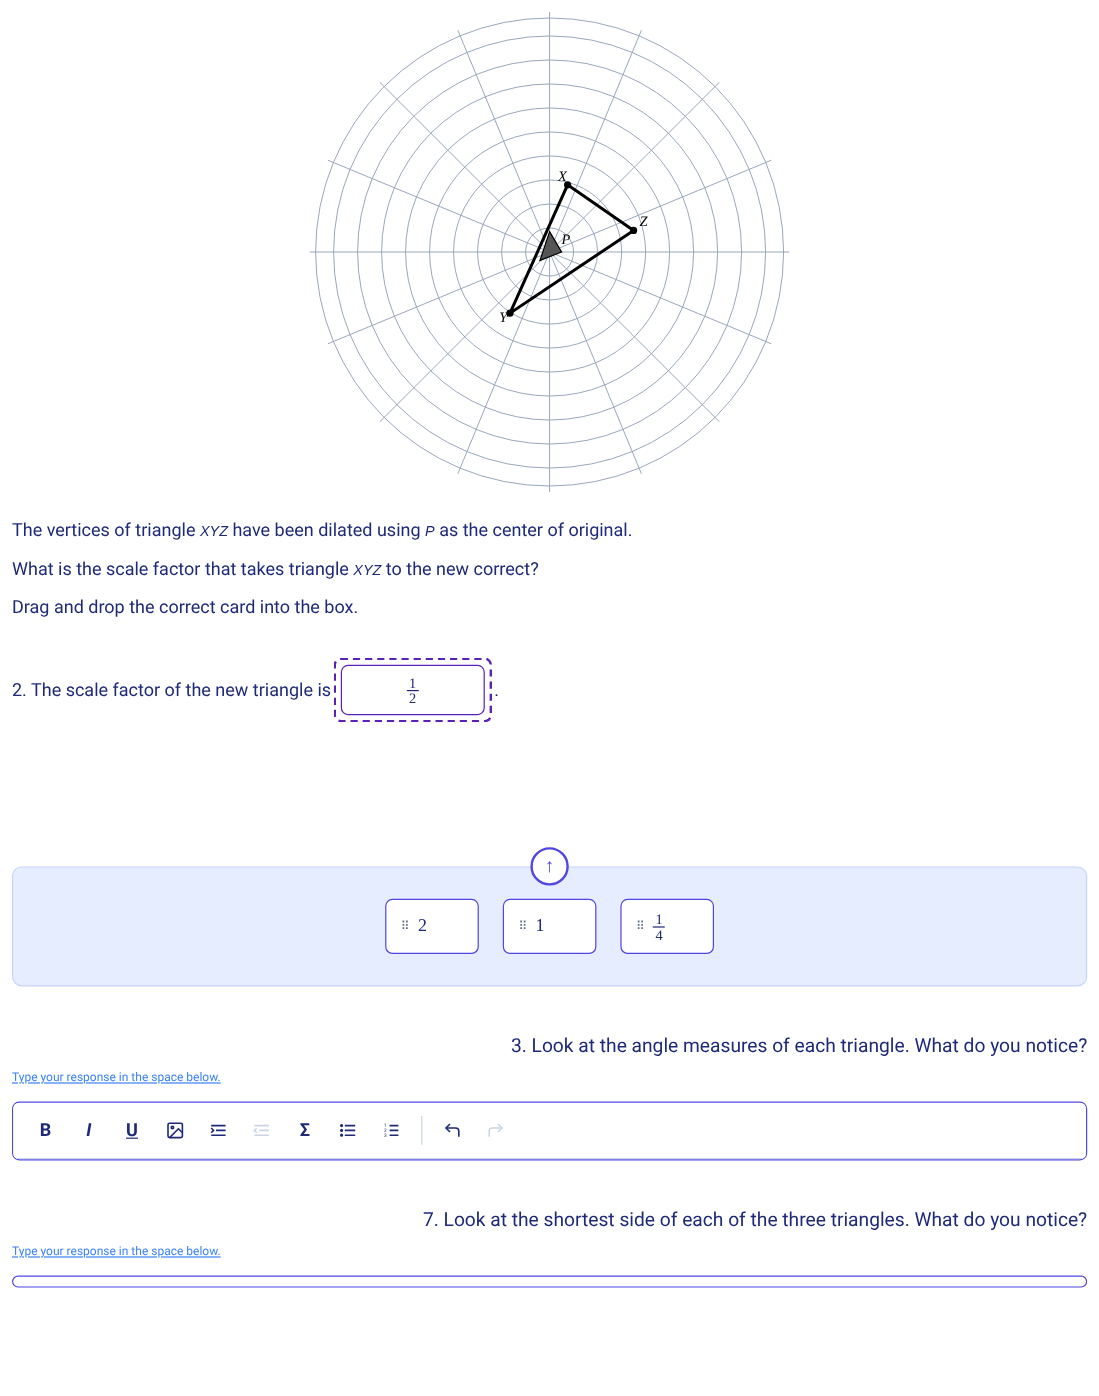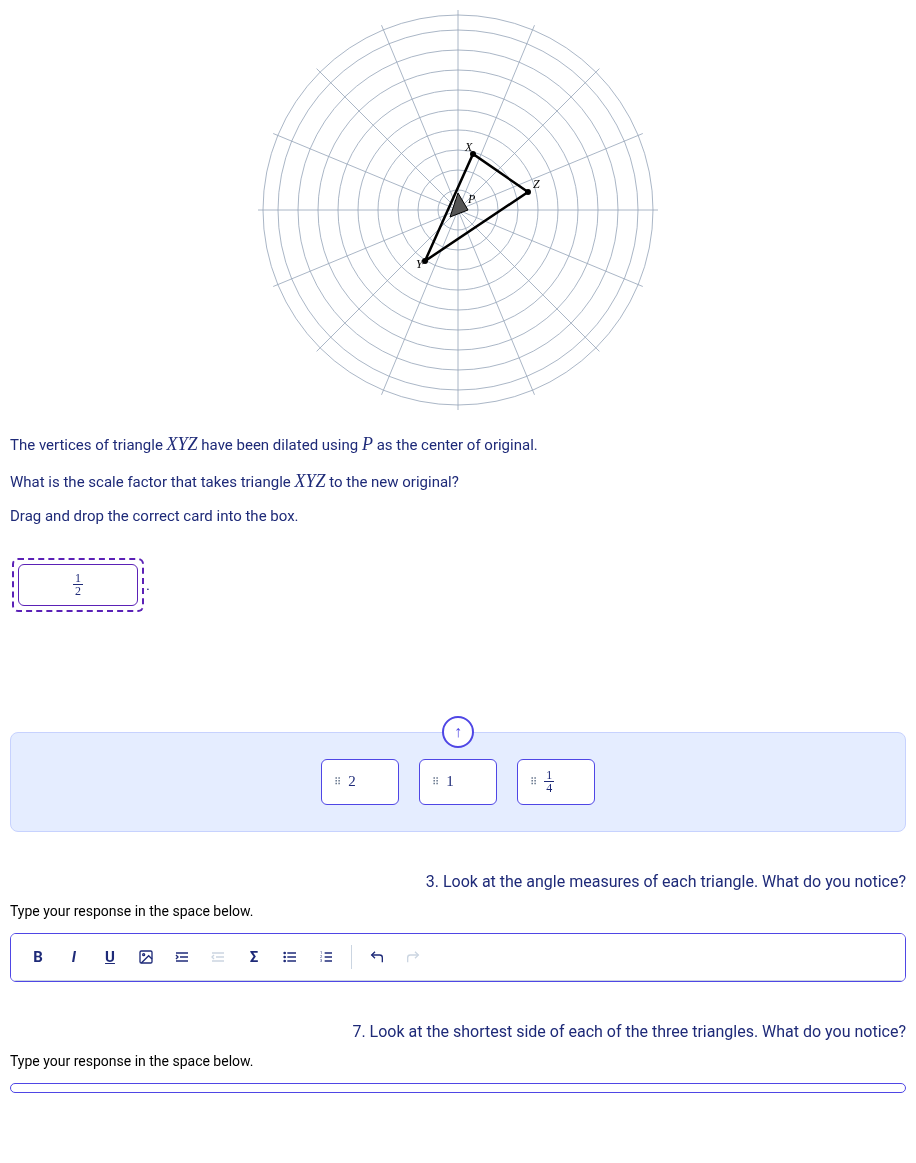--- a/index.html
+++ b/index.html
@@ -16,23 +16,23 @@
     justify-content: center;
     margin-bottom: 20px;
   }
   .intro-text {
     color: #1e2a78;
     font-size: 15px;
     line-height: 1.6;
     margin: 8px 0;
   }
   .math-italic {
-    font-family: Liberation Serif, serif;
+    font-family: Liberation Sans, sans-serif;
     font-style: italic;
-    font-size: 18px;
+    font-size: 12px;
   }
   .question-row {
     display: flex;
     align-items: center;
     margin: 30px 0 120px 0;
     color: #1e2a78;
     font-size: 15px;
   }
   .drop-slot {
     display: inline-flex;
@@ -115,23 +115,24 @@
   }
   .frac .num { border-bottom: 1px solid currentColor; padding: 0 2px; }
   .frac .den { padding: 0 2px; }
   .question-heading {
     color: #1e2a78;
     font-size: 16px;
     margin: 40px 0 10px 0;
     text-align: right;
   }
   .sub-inst {
-    color: #000000;
-    font-size: 14px;
+    color: #3b82f6;
+    font-size: 10px;
     margin: 12px 0 14px 0;
+    text-decoration: underline;
   }
   .editor {
     border: 1px solid #4f46e5;
     border-radius: 6px;
     overflow: hidden;
   }
   .toolbar {
     display: flex;
     align-items: center;
     gap: 2px;
@@ -211,25 +212,26 @@
   <text x="207" y="141" font-family="serif" font-style="italic" font-size="12">X</text>
   <text x="275" y="178" font-family="serif" font-style="italic" font-size="12">Z</text>
   <text x="210" y="193" font-family="serif" font-style="italic" font-size="12">P</text>
 </svg>
 </div>
 
 <p class="intro-text">
   <span>The vertices of triangle </span><span class="math-italic">XYZ</span><span> have been dilated using </span><span class="math-italic">P</span><span> as the center of original.</span>
 </p>
 <p class="intro-text">
-  <span>What is the scale factor that takes triangle </span><span class="math-italic">XYZ</span><span> to the new original?</span>
+  <span>What is the scale factor that takes triangle </span><span class="math-italic">XYZ</span><span> to the new correct?</span>
 </p>
 <p class="intro-text">Drag and drop the correct card into the box.</p>
 
 <div class="question-row">
+  <span>2. The scale factor of the new triangle is </span>
   <span class="drop-slot">
     <span class="drop-card">
       <span class="frac">
         <span class="num">1</span>
         <span class="den">2</span>
       </span>
     </span>
   </span>
   <span>.</span>
 </div>

